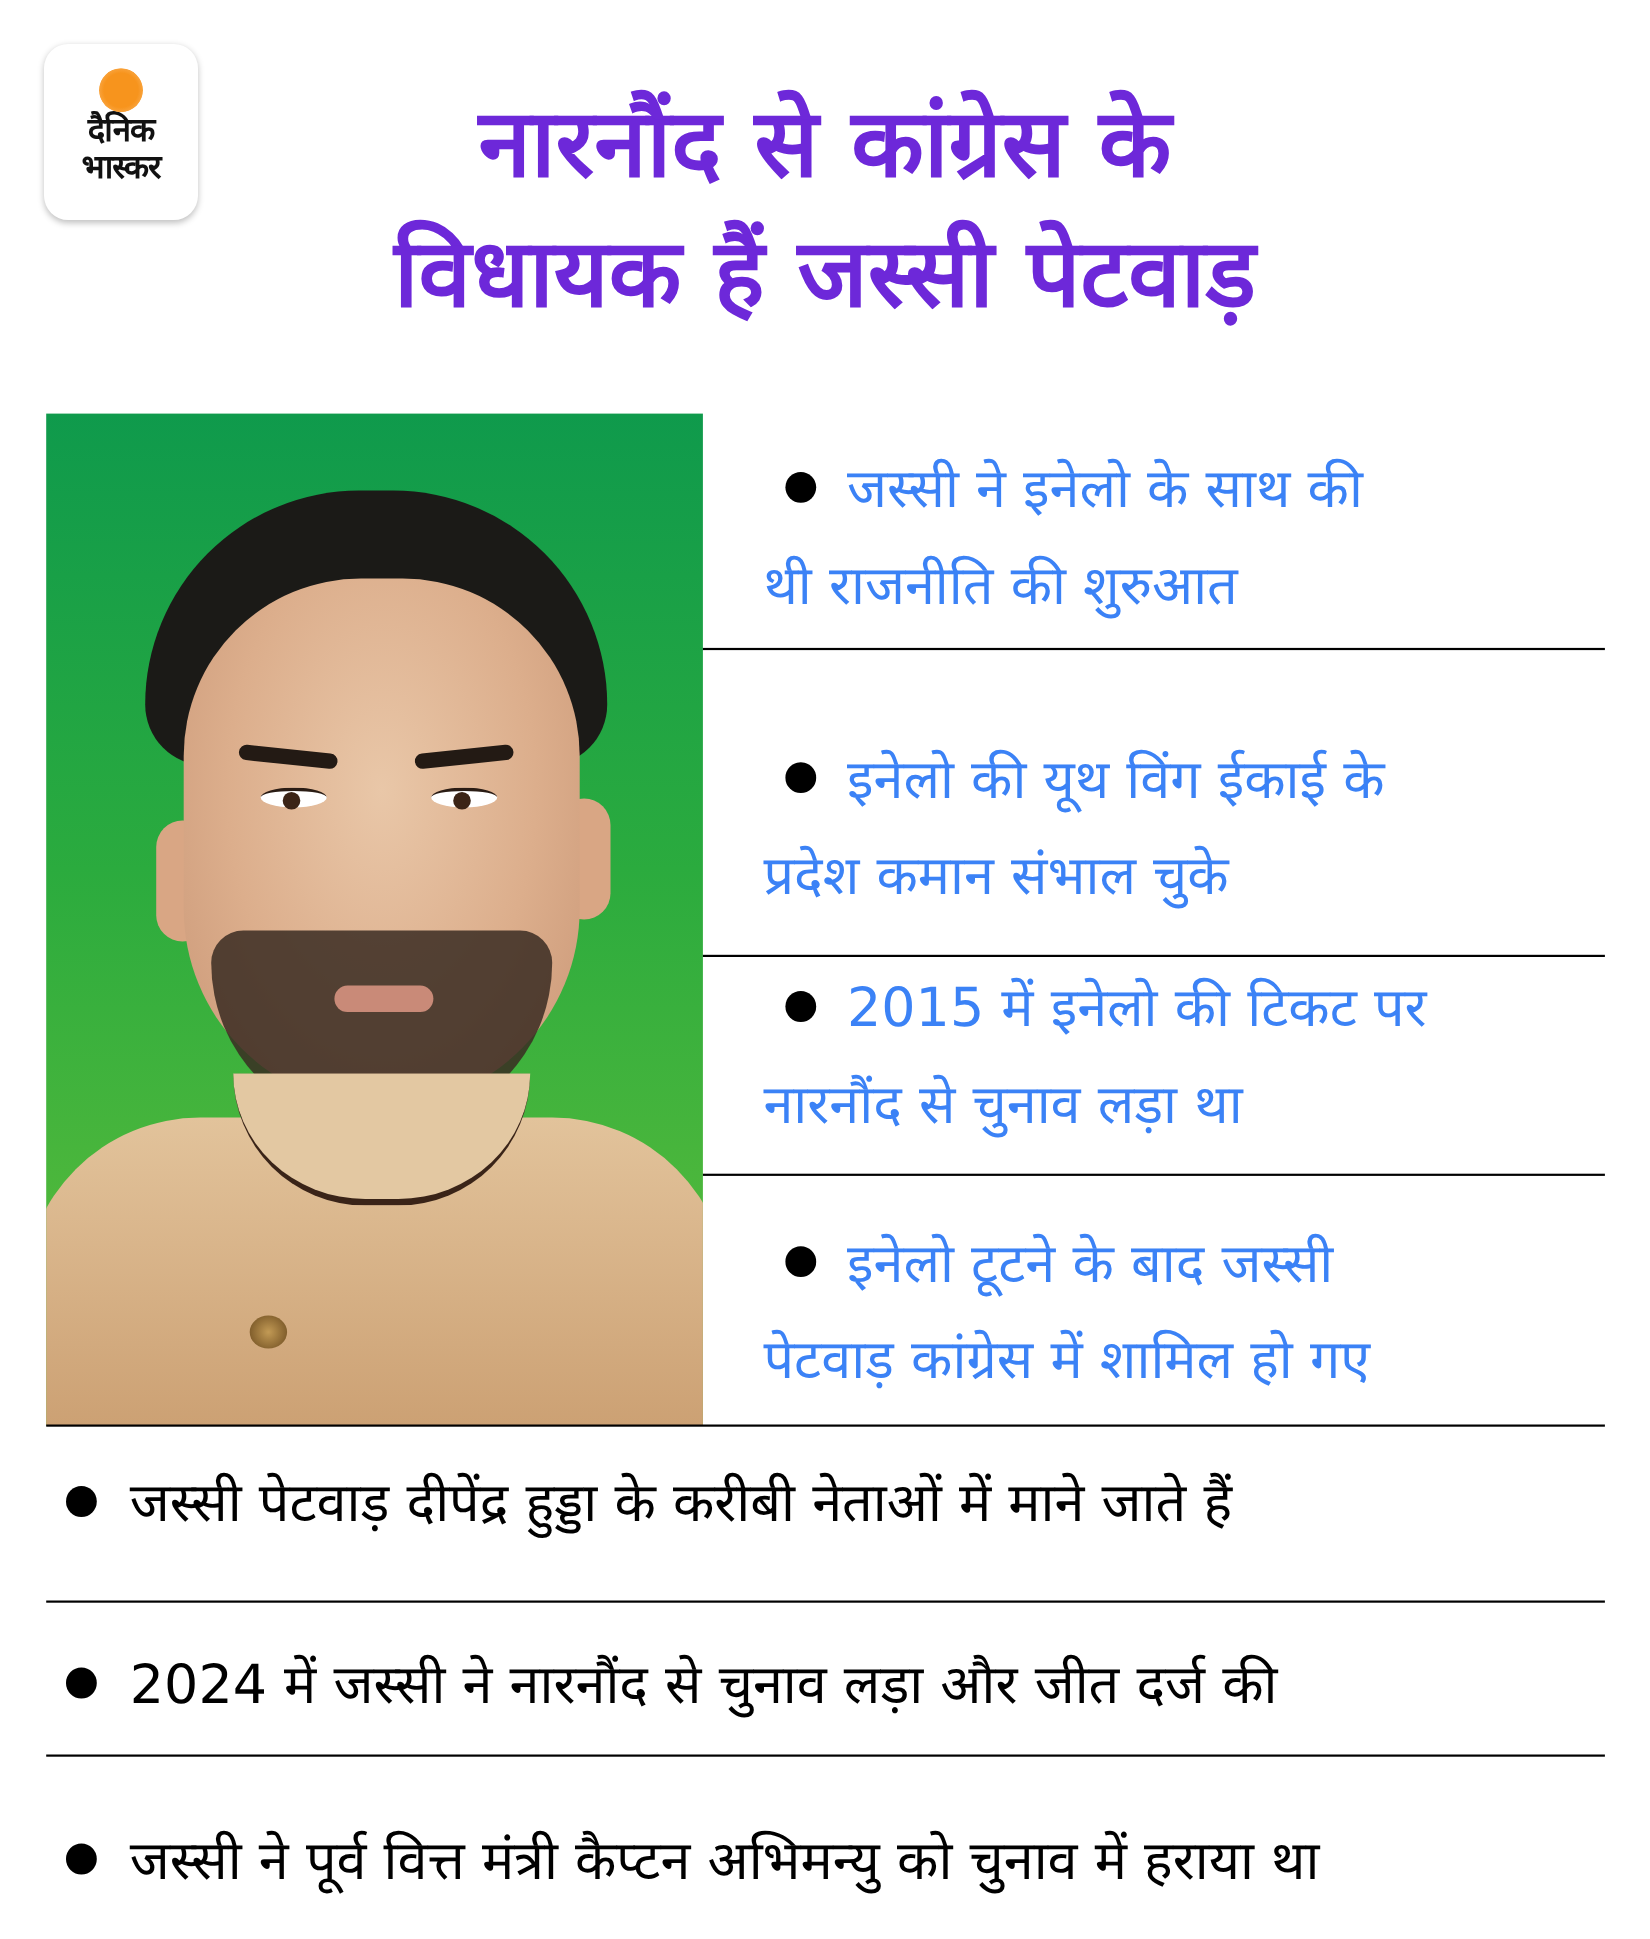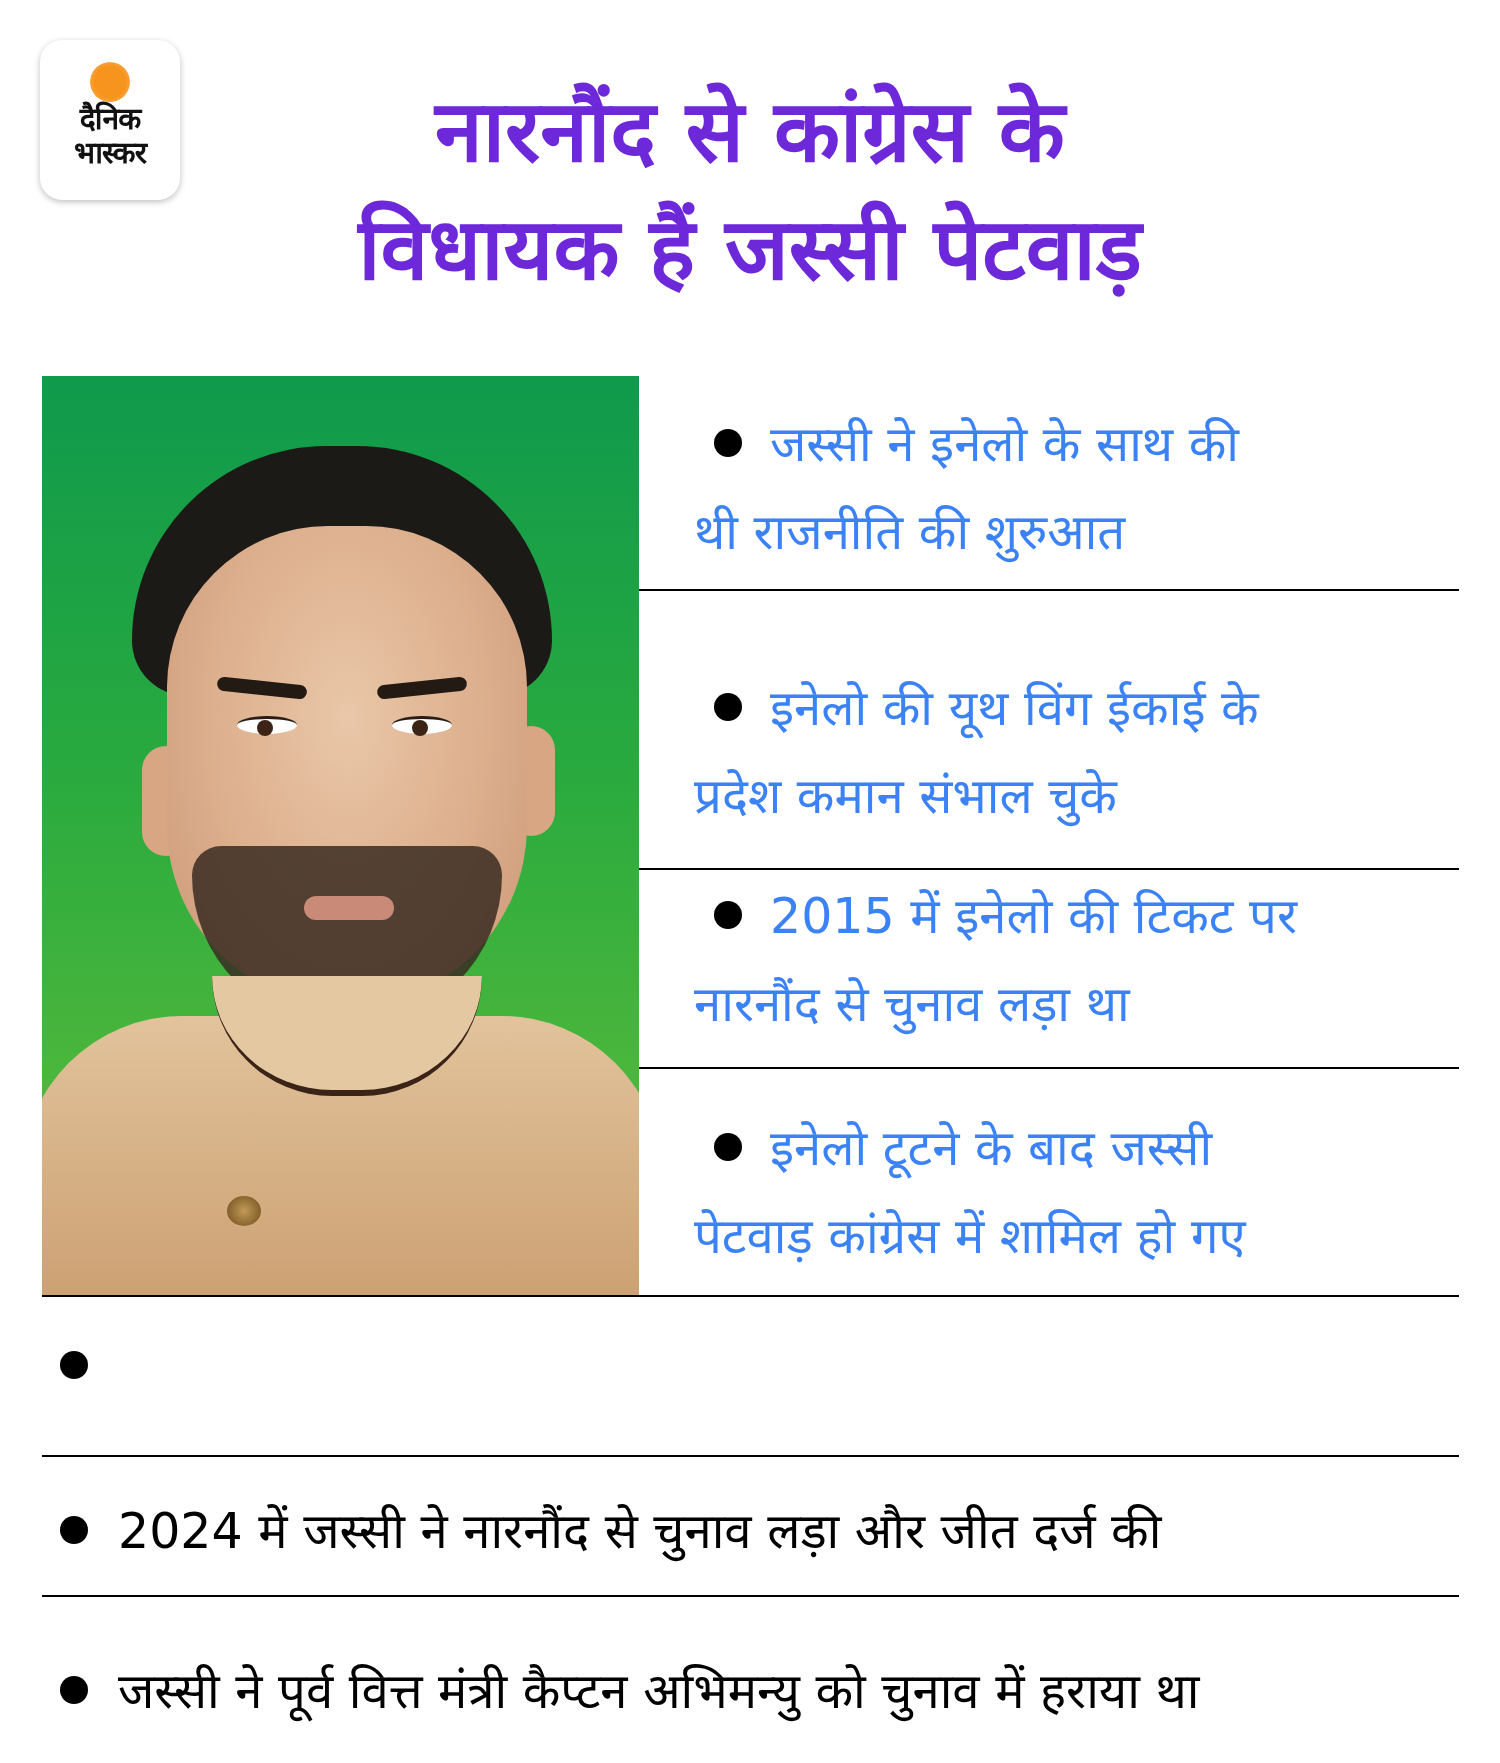--- a/index.html
+++ b/index.html
@@ -156,21 +156,21 @@
       <div class="first"><span class="bullet"></span><span>इनेलो टूटने के बाद जस्सी</span></div>
       <div>पेटवाड़ कांग्रेस में शामिल हो गए</div>
     </div>
   </div>
 </div>
 
 <div class="full-item" style="top:1295px; height:2px; border-bottom:2px solid #000;"></div>
 
 <div class="full-item" style="top:1297px; height:160px;">
   <div class="full-text" style="top:35px;">
-    <span class="bullet"></span>
+    <span class="bullet"></span><span>जस्सी पेटवाड़ दीपेंद्र हुड्डा के करीबी नेताओं में माने जाते हैं</span>
   </div>
 </div>
 <div class="full-item" style="top:1457px; height:140px;">
   <div class="full-text" style="top:40px;">
     <span class="bullet"></span><span>2024 में जस्सी ने नारनौंद से चुनाव लड़ा और जीत दर्ज की</span>
   </div>
 </div>
 <div class="full-item last" style="top:1615px; height:148px;">
   <div class="full-text" style="top:42px;">
     <span class="bullet"></span><span>जस्सी ने पूर्व वित्त मंत्री कैप्टन अभिमन्यु को चुनाव में हराया था</span>

